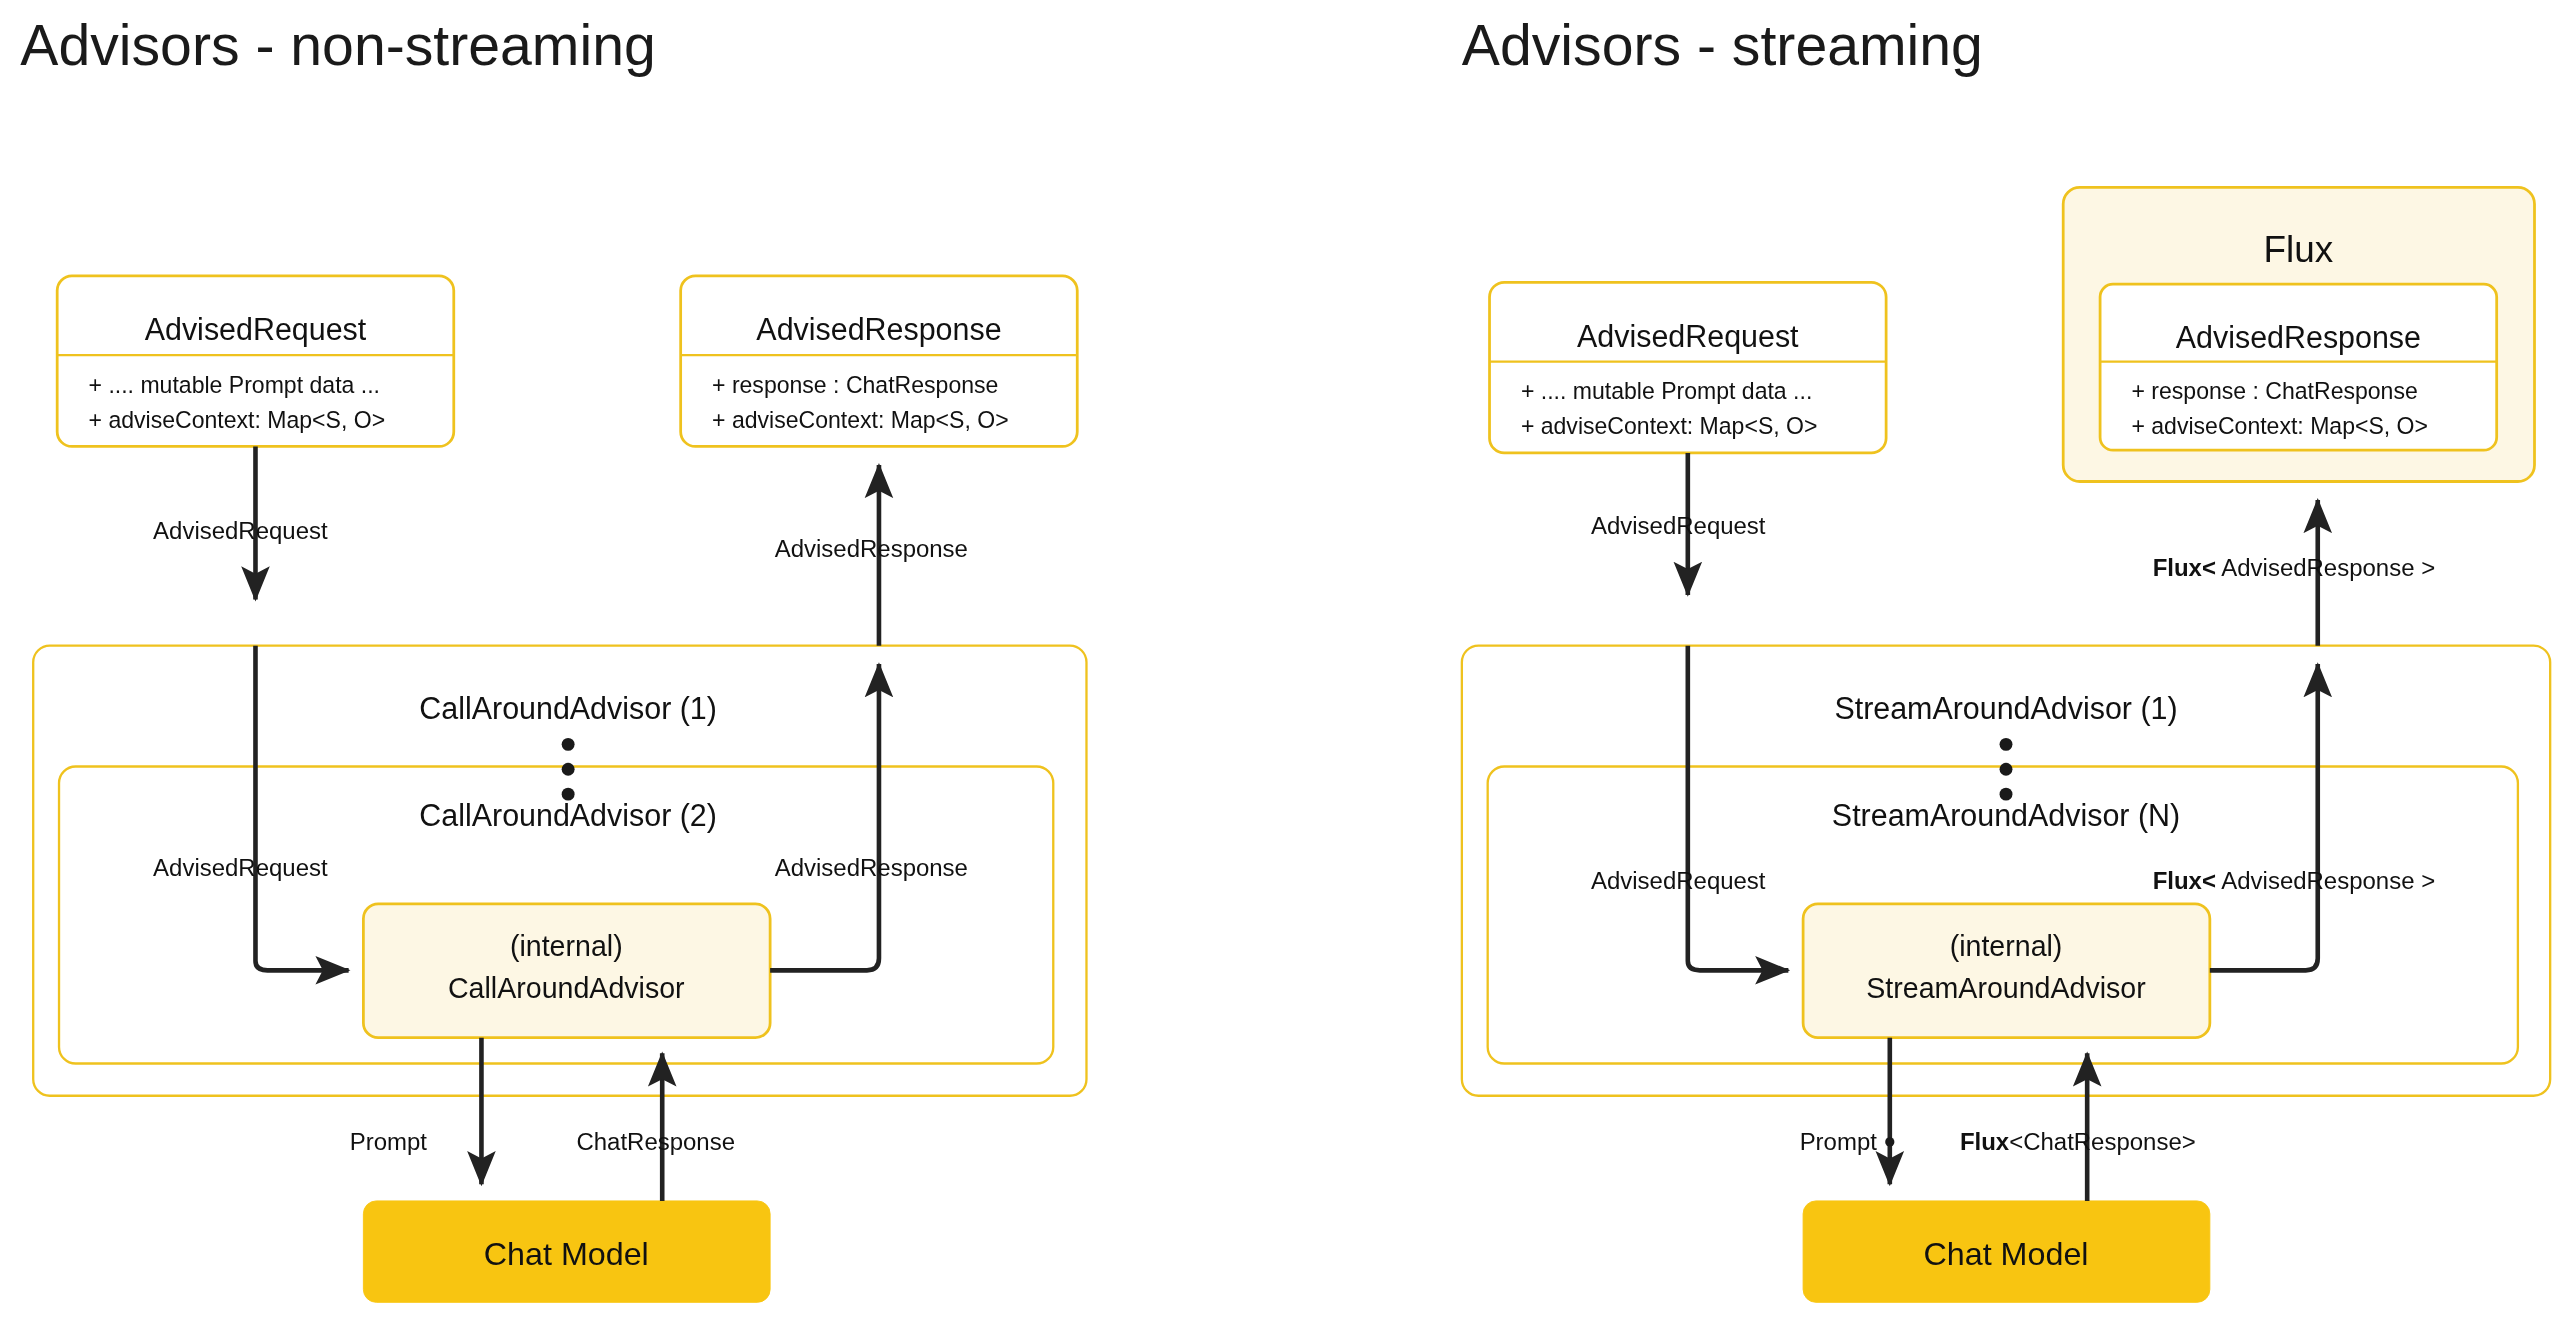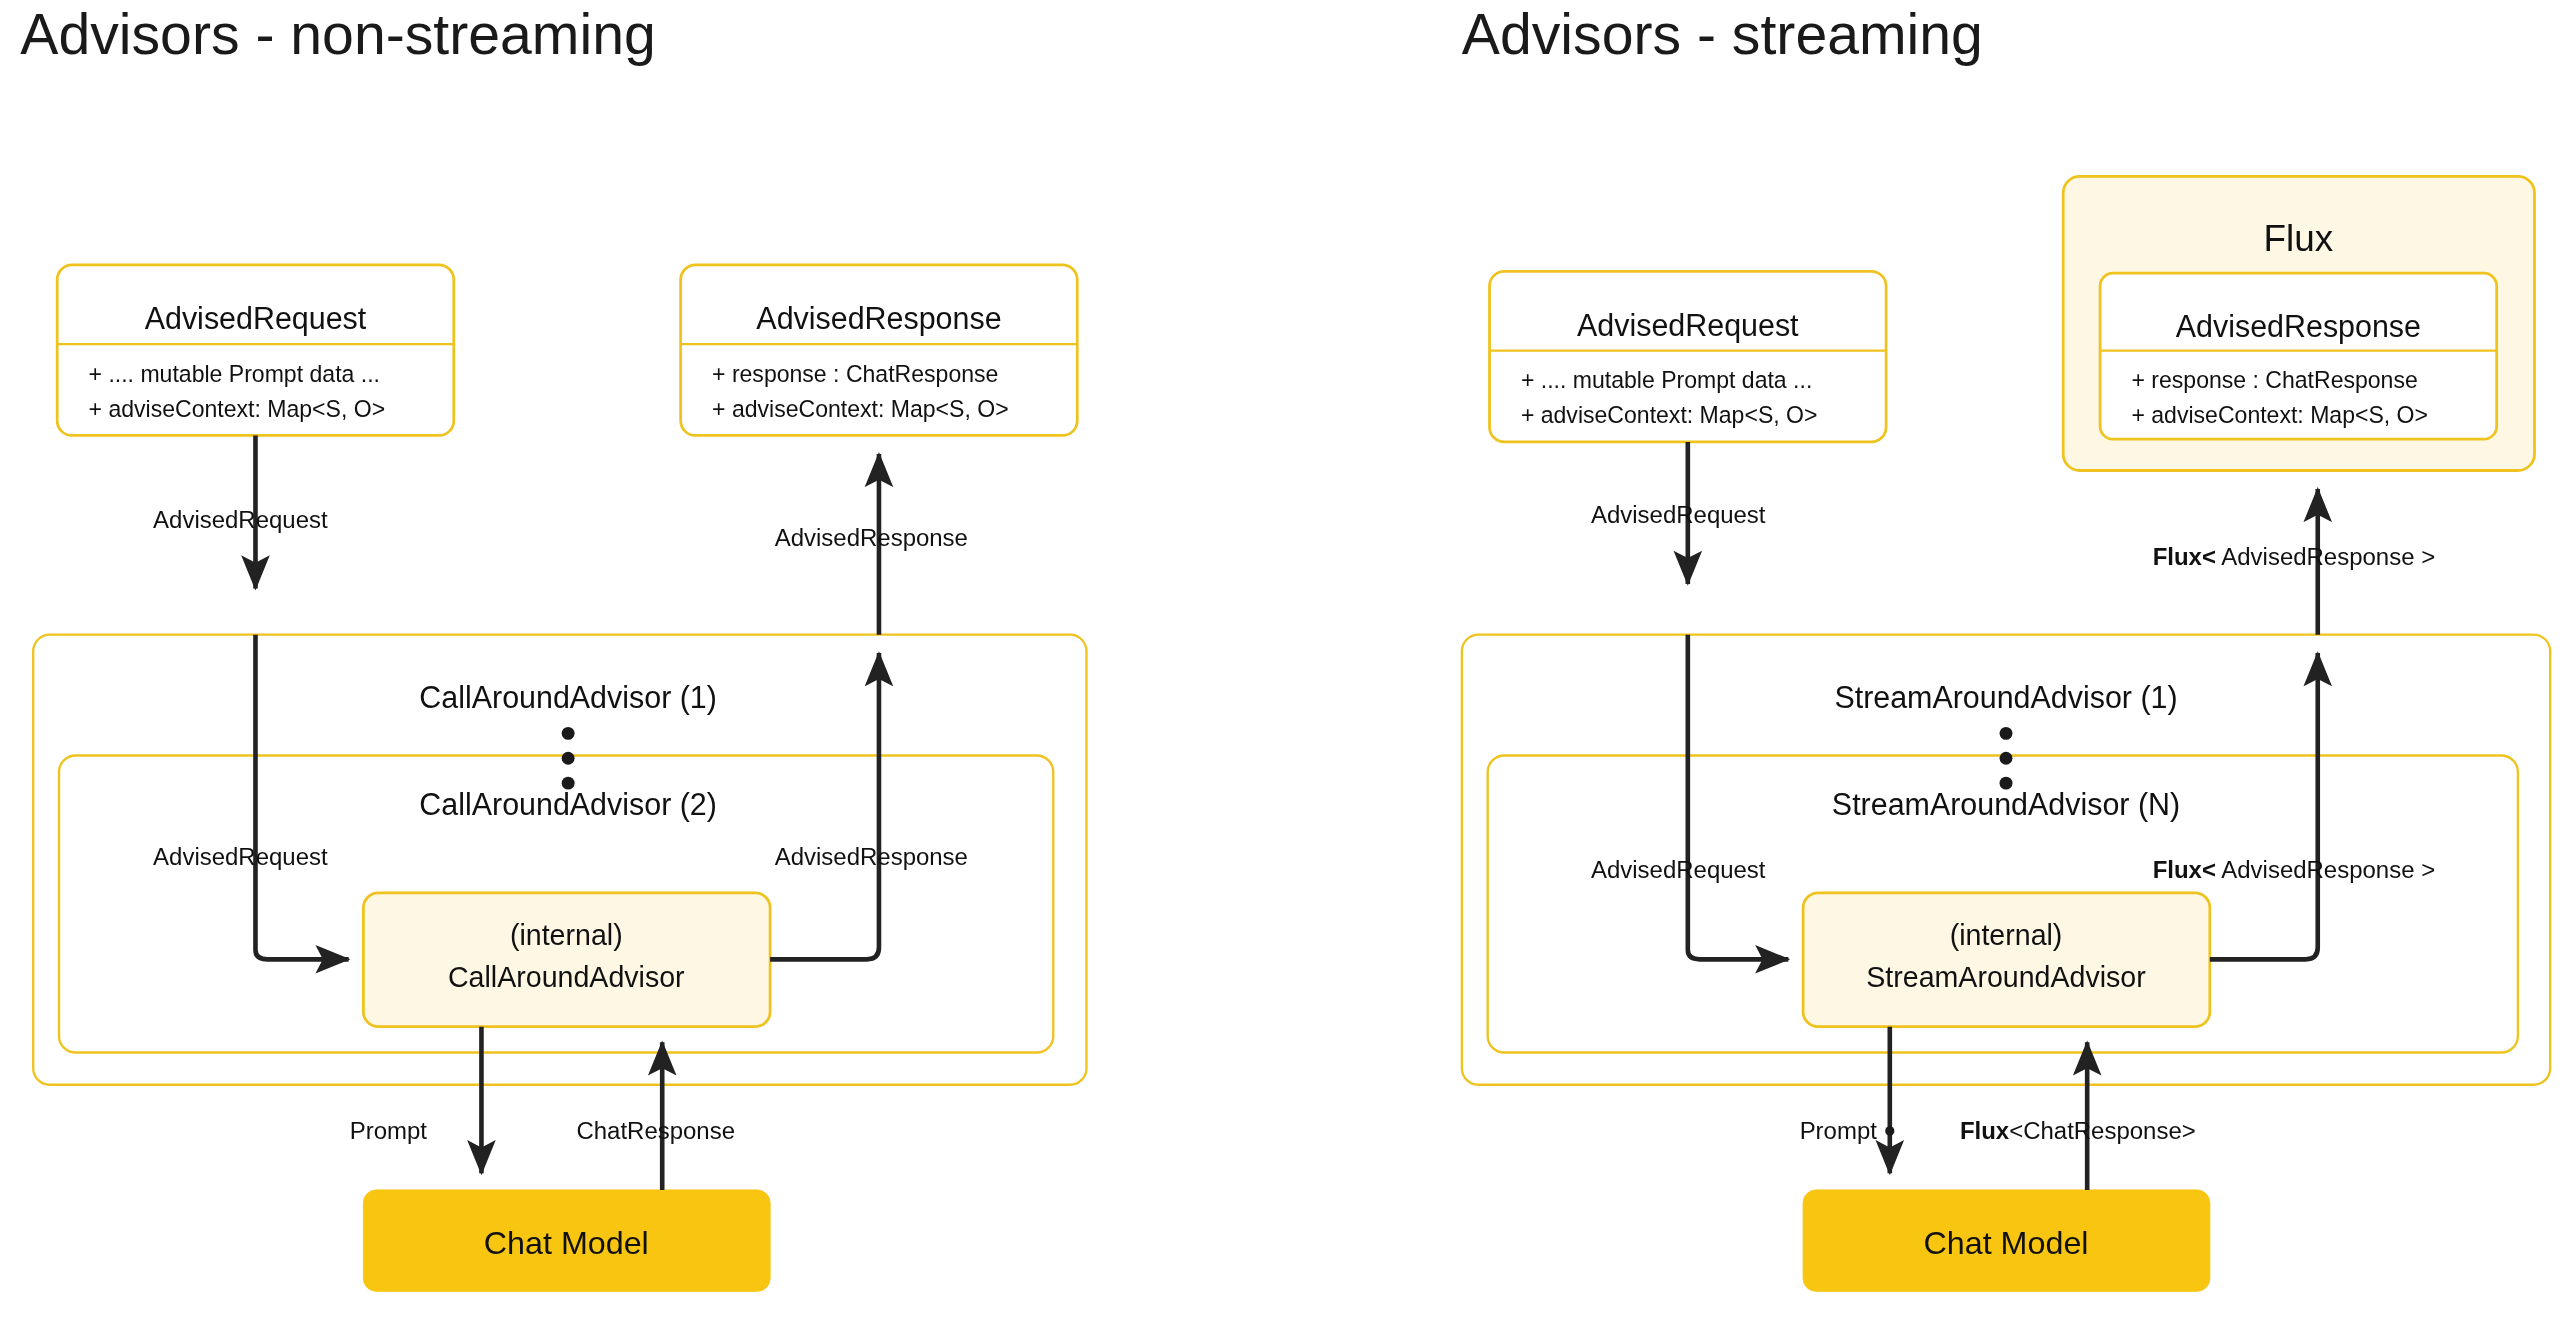--- a/index.html
+++ b/index.html
@@ -10,20 +10,21 @@
   body {
     width: 2576px;
     height: 1321px;
     font-family: "Liberation Sans", sans-serif;
     overflow: hidden;
   }
   #diagram-root {
     position: relative;
     width: 2576px;
     height: 1216px;
+    margin-top: 11px;
   }
   svg.diagram-svg {
     position: absolute;
     top: 0;
     left: 0;
     width: 2576px;
     height: 1321px;
     display: block;
   }
   .panel-title {

